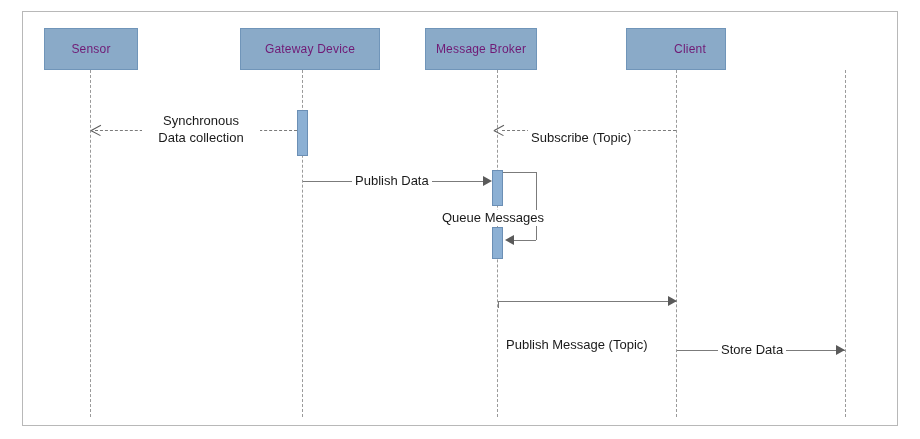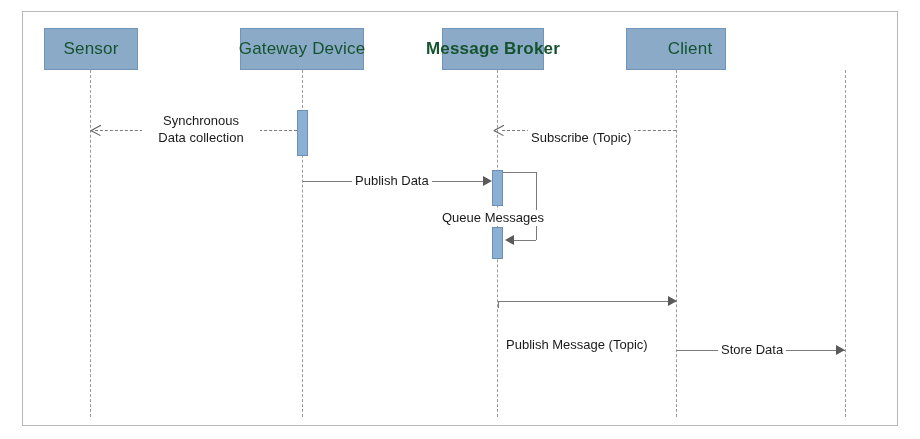--- a/index.html
+++ b/index.html
@@ -34,22 +34,22 @@
     position: absolute;
     height: 42px;
     background: #8aaac8;
     border: 1px solid #7095b9;
     box-sizing: border-box;
     display: flex;
     align-items: center;
     justify-content: center;
   }
   .participant-label {
-    color: #14532d;
-    font-size: 17px;
+    color: #701a75;
+    font-size: 12px;
     font-family: "Liberation Sans", sans-serif;
     letter-spacing: 0.2px;
     white-space: nowrap;
     text-align: center;
   }
   
   .lifeline {
     position: absolute;
     width: 0;
     border-left: 1px dashed #9a9a9a;
@@ -133,25 +133,25 @@
 <body>
 
 <div id="canvas">
 
   <div class="diagram-frame"></div>
 
   <div class="participant" style="left:44px;  top:28px; width:94px;">
     <span class="participant-label">Sensor</span>
   </div>
 
-  <div class="participant" style="left:240px; top:28px; width:124px;">
+  <div class="participant" style="left:240px; top:28px; width:140px;">
     <span class="participant-label">Gateway Device</span>
   </div>
 
-  <div class="participant" style="left:442px; top:28px; width:102px;font-weight:bold;">
+  <div class="participant" style="left:425px; top:28px; width:112px;">
     <span class="participant-label">Message Broker</span>
   </div>
 
   <div class="participant" style="left:626px; top:28px; width:100px;padding-left:28px;">
     <span class="participant-label">Client</span>
   </div>
 
 
   <div class="lifeline" style="left:90px;  top:70px; height:347px;"></div>
   <div class="lifeline" style="left:302px; top:70px; height:347px;"></div>

